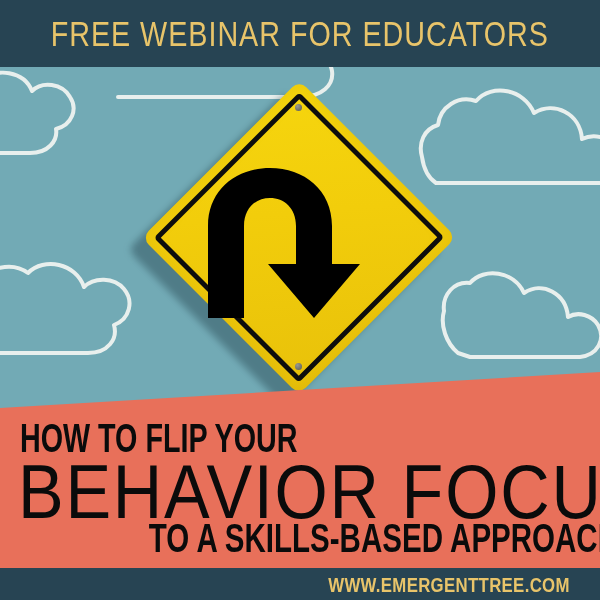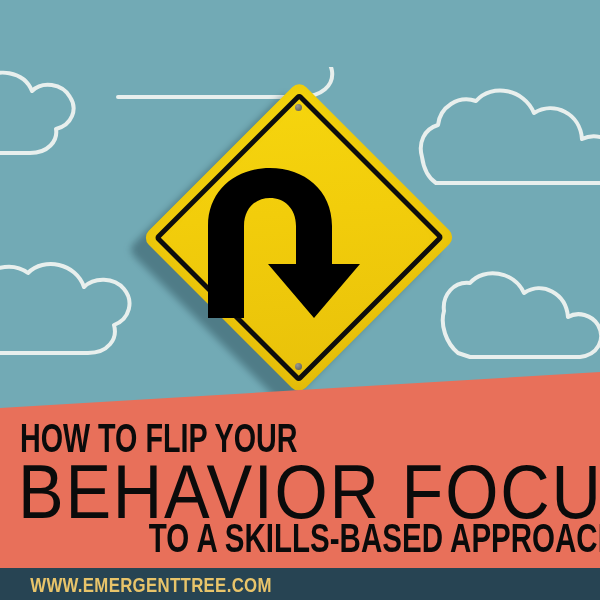--- a/index.html
+++ b/index.html
@@ -176,21 +176,21 @@
 
   
   .footer-bar {
     position: absolute;
     left: 0; top: 568px;
     width: 600px;
     height: 32px;
     background: #274453;
     display: flex;
     align-items: center;
-    justify-content: flex-start;
+    justify-content: flex-end;
     z-index: 8;
   }
   .footer-text {
     color: #e8c46a;
     font-family: "Liberation Sans Narrow", "Liberation Sans", sans-serif;
     font-weight: 700;
     font-size: 21px;
     line-height: 21px;
     letter-spacing: 0.4px;
     transform: scaleX(0.80);
@@ -227,20 +227,23 @@
     </div>
     <div class="bolt bolt-top"></div>
     <div class="bolt bolt-bottom"></div>
     <svg class="uturn" viewBox="0 0 190 150">
       <path fill="#000000" d="M 4 150 L 4 58 C 4 22 32 0 66 0 C 100 0 128 22 128 58 L 128 96 L 156 96 L 110 150 L 64 96 L 92 96 L 92 58 C 92 40 80 30 66 30 C 52 30 40 40 40 58 L 40 150 Z"></path>
     </svg>
   </div>
 
   <div class="orange-panel"></div>
 
+  <div class="top-banner">
+    <div class="top-banner-text">FREE WEBINAR FOR EDUCATORS</div>
+  </div>
 
   <div class="headline-block">
     <div class="line-how">HOW TO FLIP YOUR</div>
     <div class="line-behavior">BEHAVIOR FOCUS</div>
     <div class="line-skills">TO A SKILLS-BASED APPROACH</div>
   </div>
 
   <div class="footer-bar">
     <div class="footer-text">WWW.EMERGENTTREE.COM</div>
   </div>

